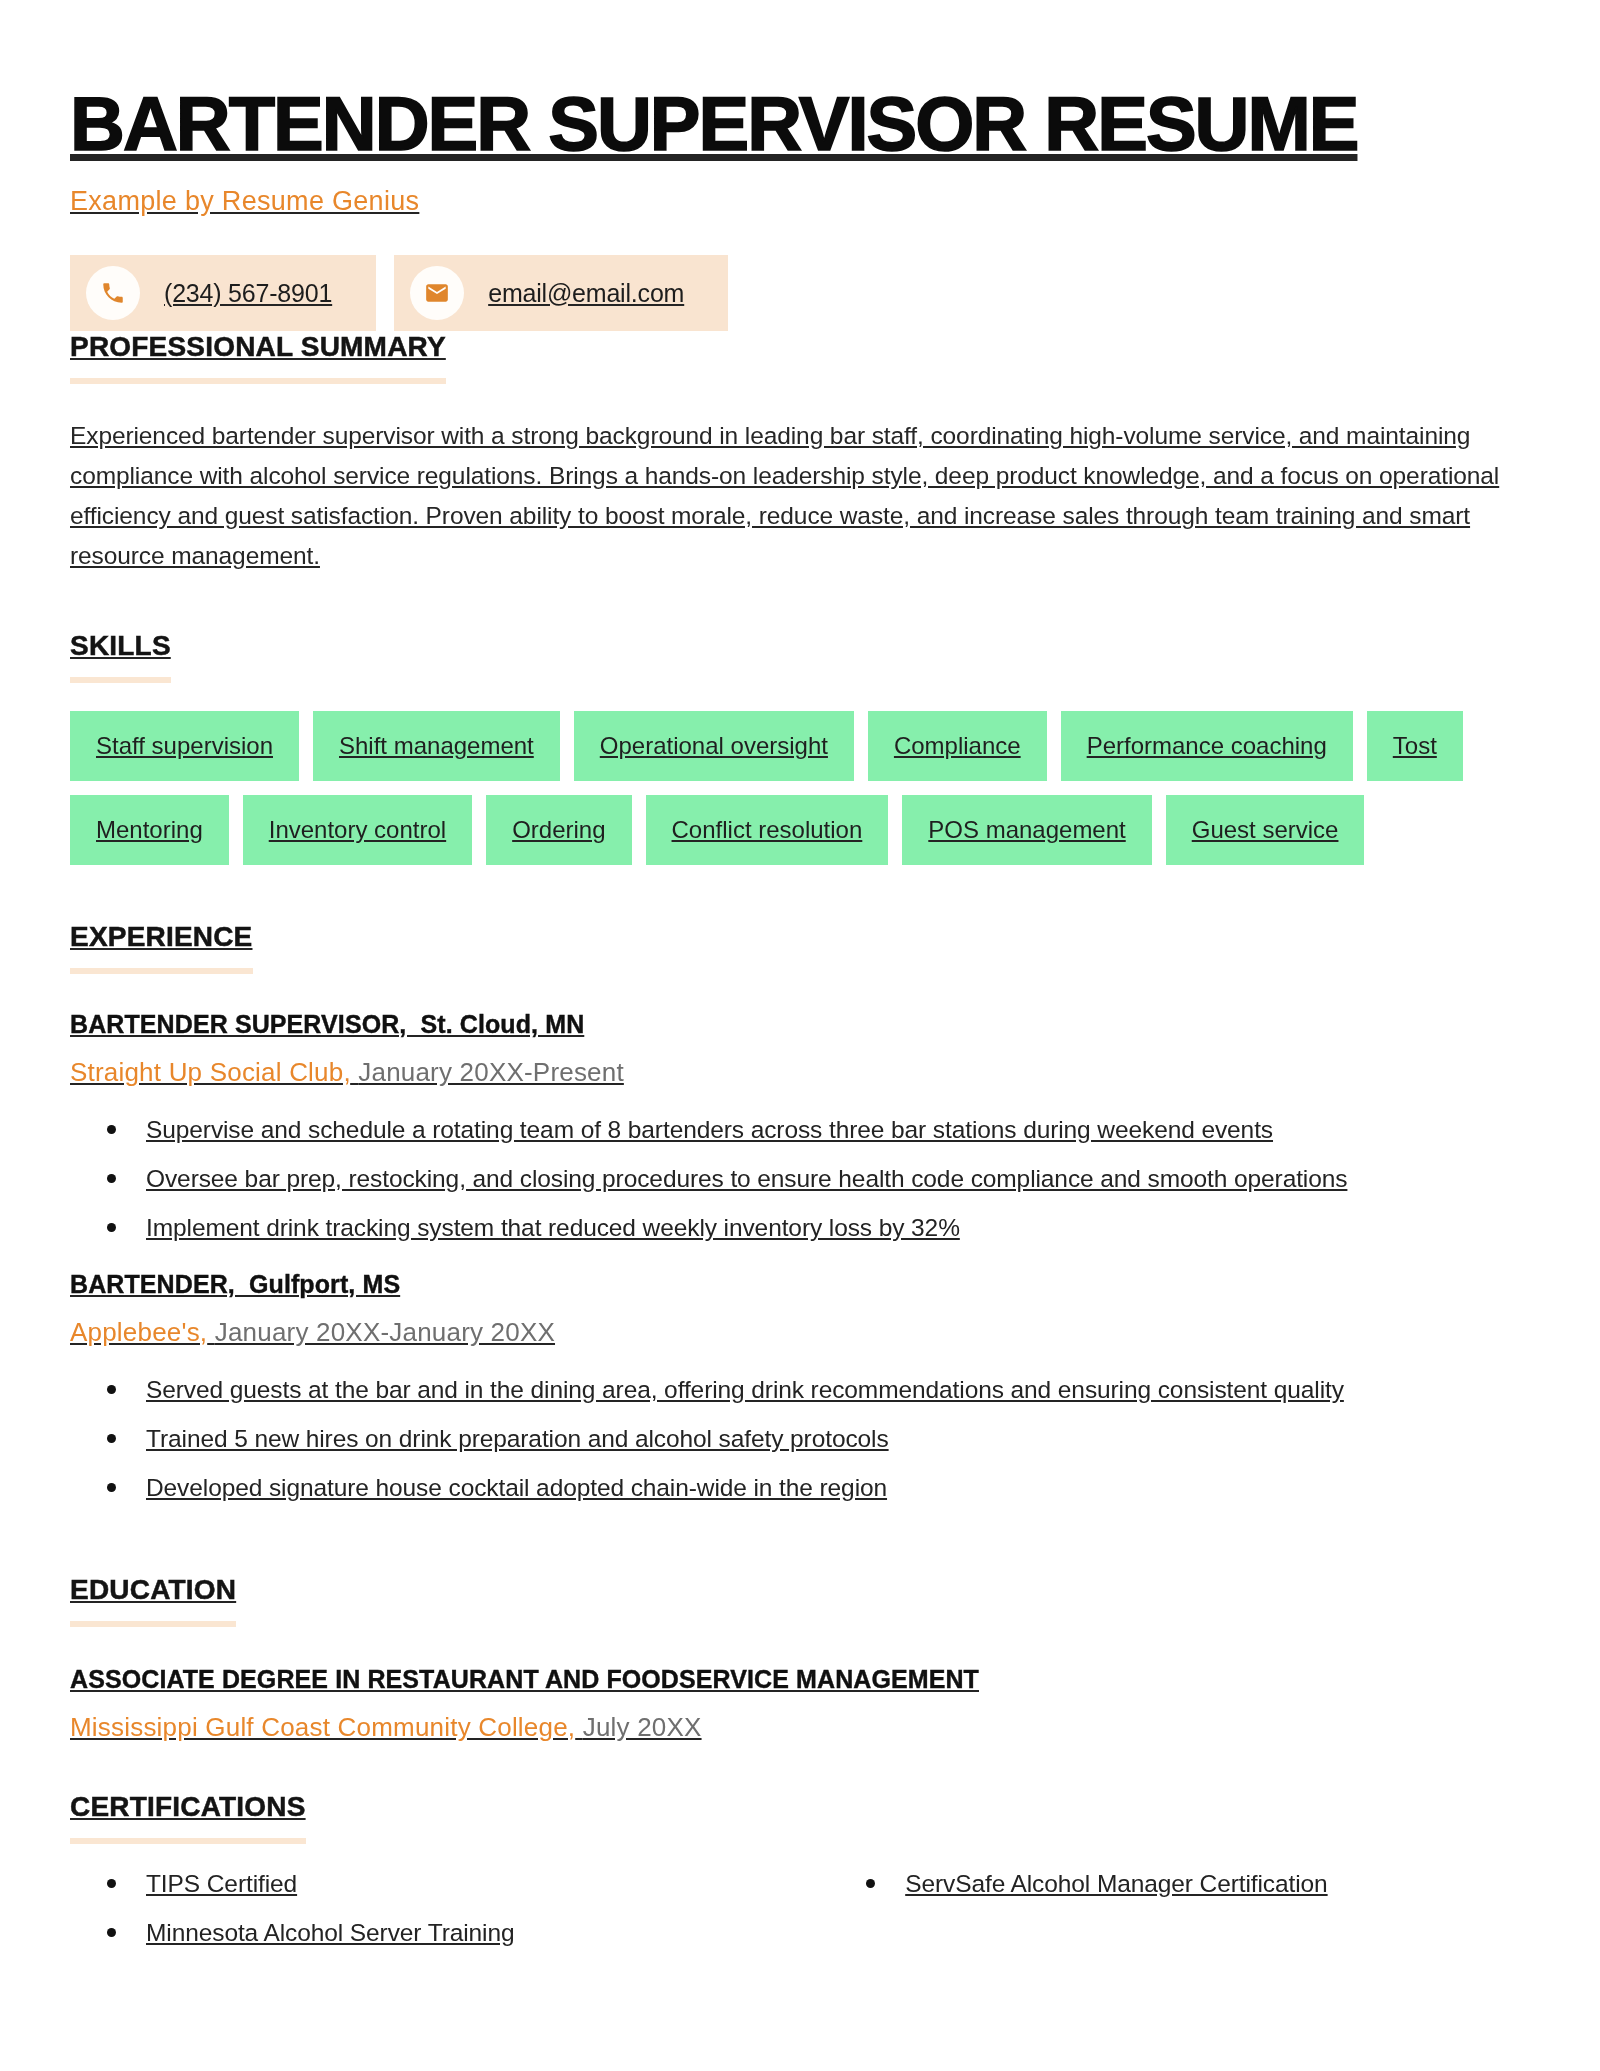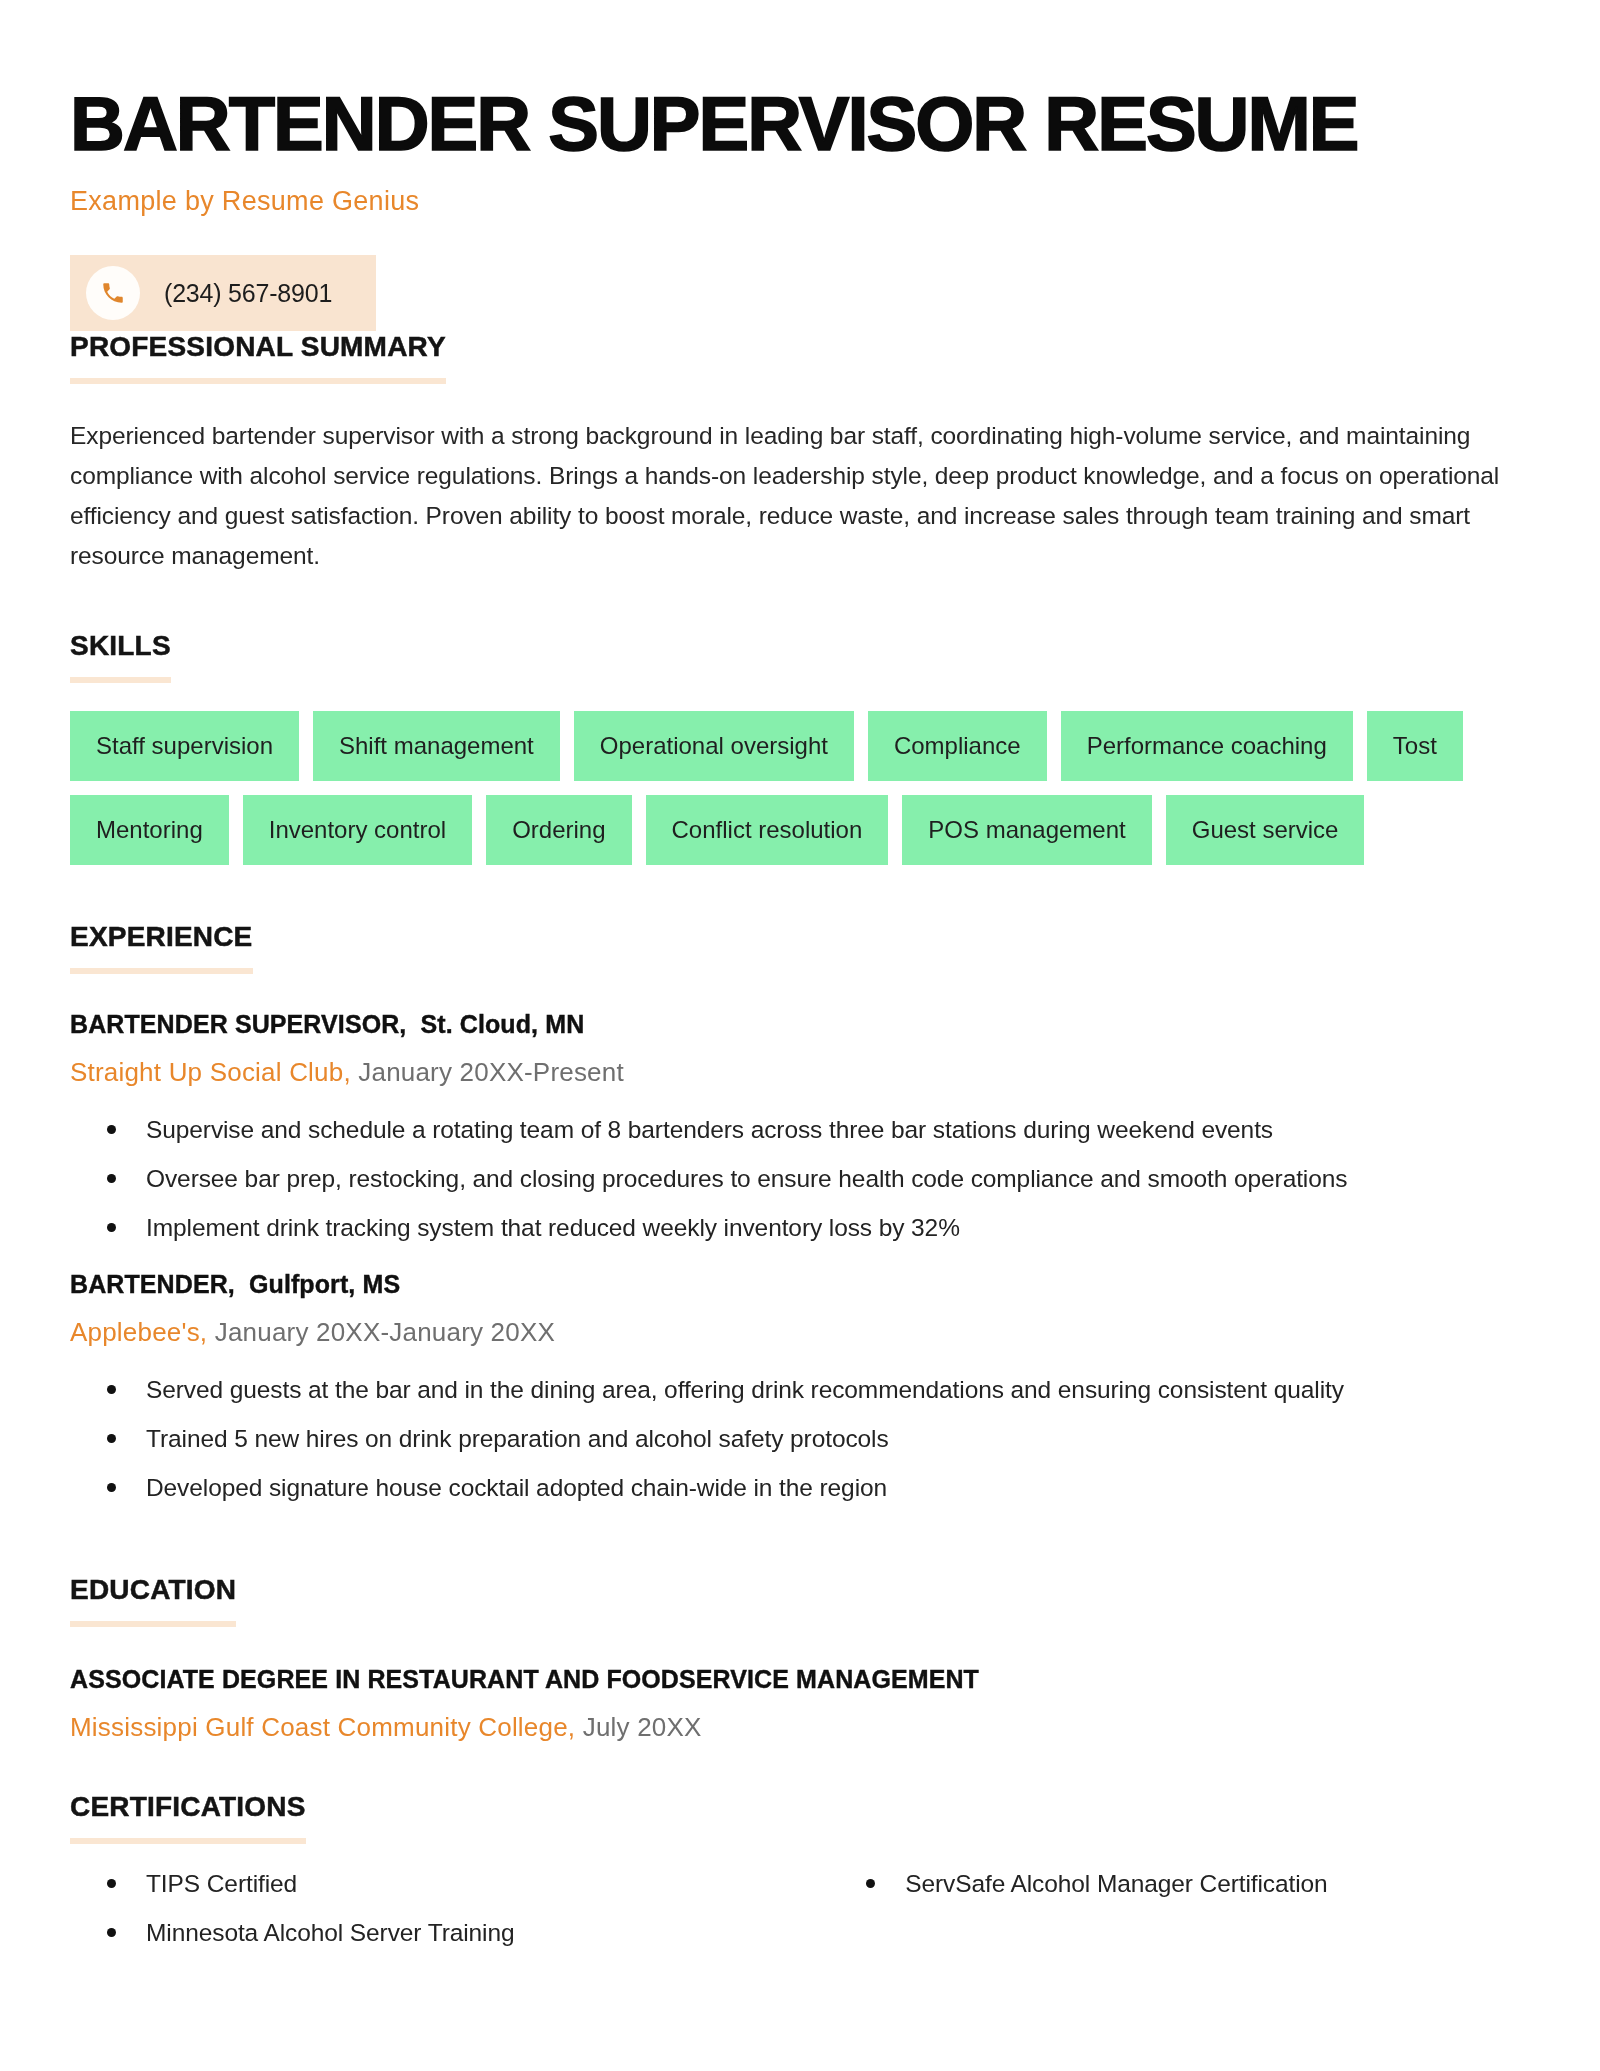--- a/index.html
+++ b/index.html
@@ -9,20 +9,21 @@
     height: 2071px;
     background: #ffffff;
     font-family: "Liberation Sans", sans-serif;
     color: #242424;
     overflow: hidden;
   }
   .page {
     width: 1600px;
     height: 2071px;
     padding: 86px 70px 40px 70px;
+    text-decoration: underline;
   }
 
   
   .resume-title {
     margin: 0;
     font-size: 76px;
     line-height: 1.0;
     font-weight: 800;
     letter-spacing: -2px;
     color: #0b0b0b;
@@ -187,20 +188,28 @@
   <p class="resume-subtitle">Example by Resume Genius</p>
 
   <div class="contact-row">
     <div class="contact-chip">
       <span class="icon-circle">
         <svg viewBox="0 0 24 24">
             <path d="M6.62 10.79c1.44 2.83 3.76 5.15 6.59 6.59l2.2-2.2c.27-.27.67-.36 1.02-.24 1.12.37 2.33.57 3.57.57.55 0 1 .45 1 1V20c0 .55-.45 1-1 1-9.39 0-17-7.61-17-17 0-.55.45-1 1-1h3.5c.55 0 1 .45 1 1 0 1.25.2 2.45.57 3.57.11.35.03.74-.25 1.02l-2.2 2.2z"></path>
           </svg>
       </span>
       <span class="contact-value">(234) 567-8901</span>
+    </div>
+    <div class="contact-chip">
+      <span class="icon-circle">
+        <svg viewBox="0 0 24 24">
+            <path d="M20 4H4c-1.1 0-2 .9-2 2v12c0 1.1.9 2 2 2h16c1.1 0 2-.9 2-2V6c0-1.1-.9-2-2-2zm0 4-8 5-8-5V6l8 5 8-5v2z"></path>
+          </svg>
+      </span>
+      <span class="contact-value">email@email.com</span>
     </div>
   </div>
 
   <h2 class="section-heading sec-summary">PROFESSIONAL SUMMARY</h2>
   <p class="summary-text">Experienced bartender supervisor with a strong background in leading bar staff, coordinating high-volume service, and maintaining compliance with alcohol service regulations. Brings a hands-on leadership style, deep product knowledge, and a focus on operational efficiency and guest satisfaction. Proven ability to boost morale, reduce waste, and increase sales through team training and smart resource management.</p>
 
   <h2 class="section-heading sec-skills">SKILLS</h2>
   <div class="skills-row">
     <span class="skill-chip">Staff supervision</span>
     <span class="skill-chip">Shift management</span>

